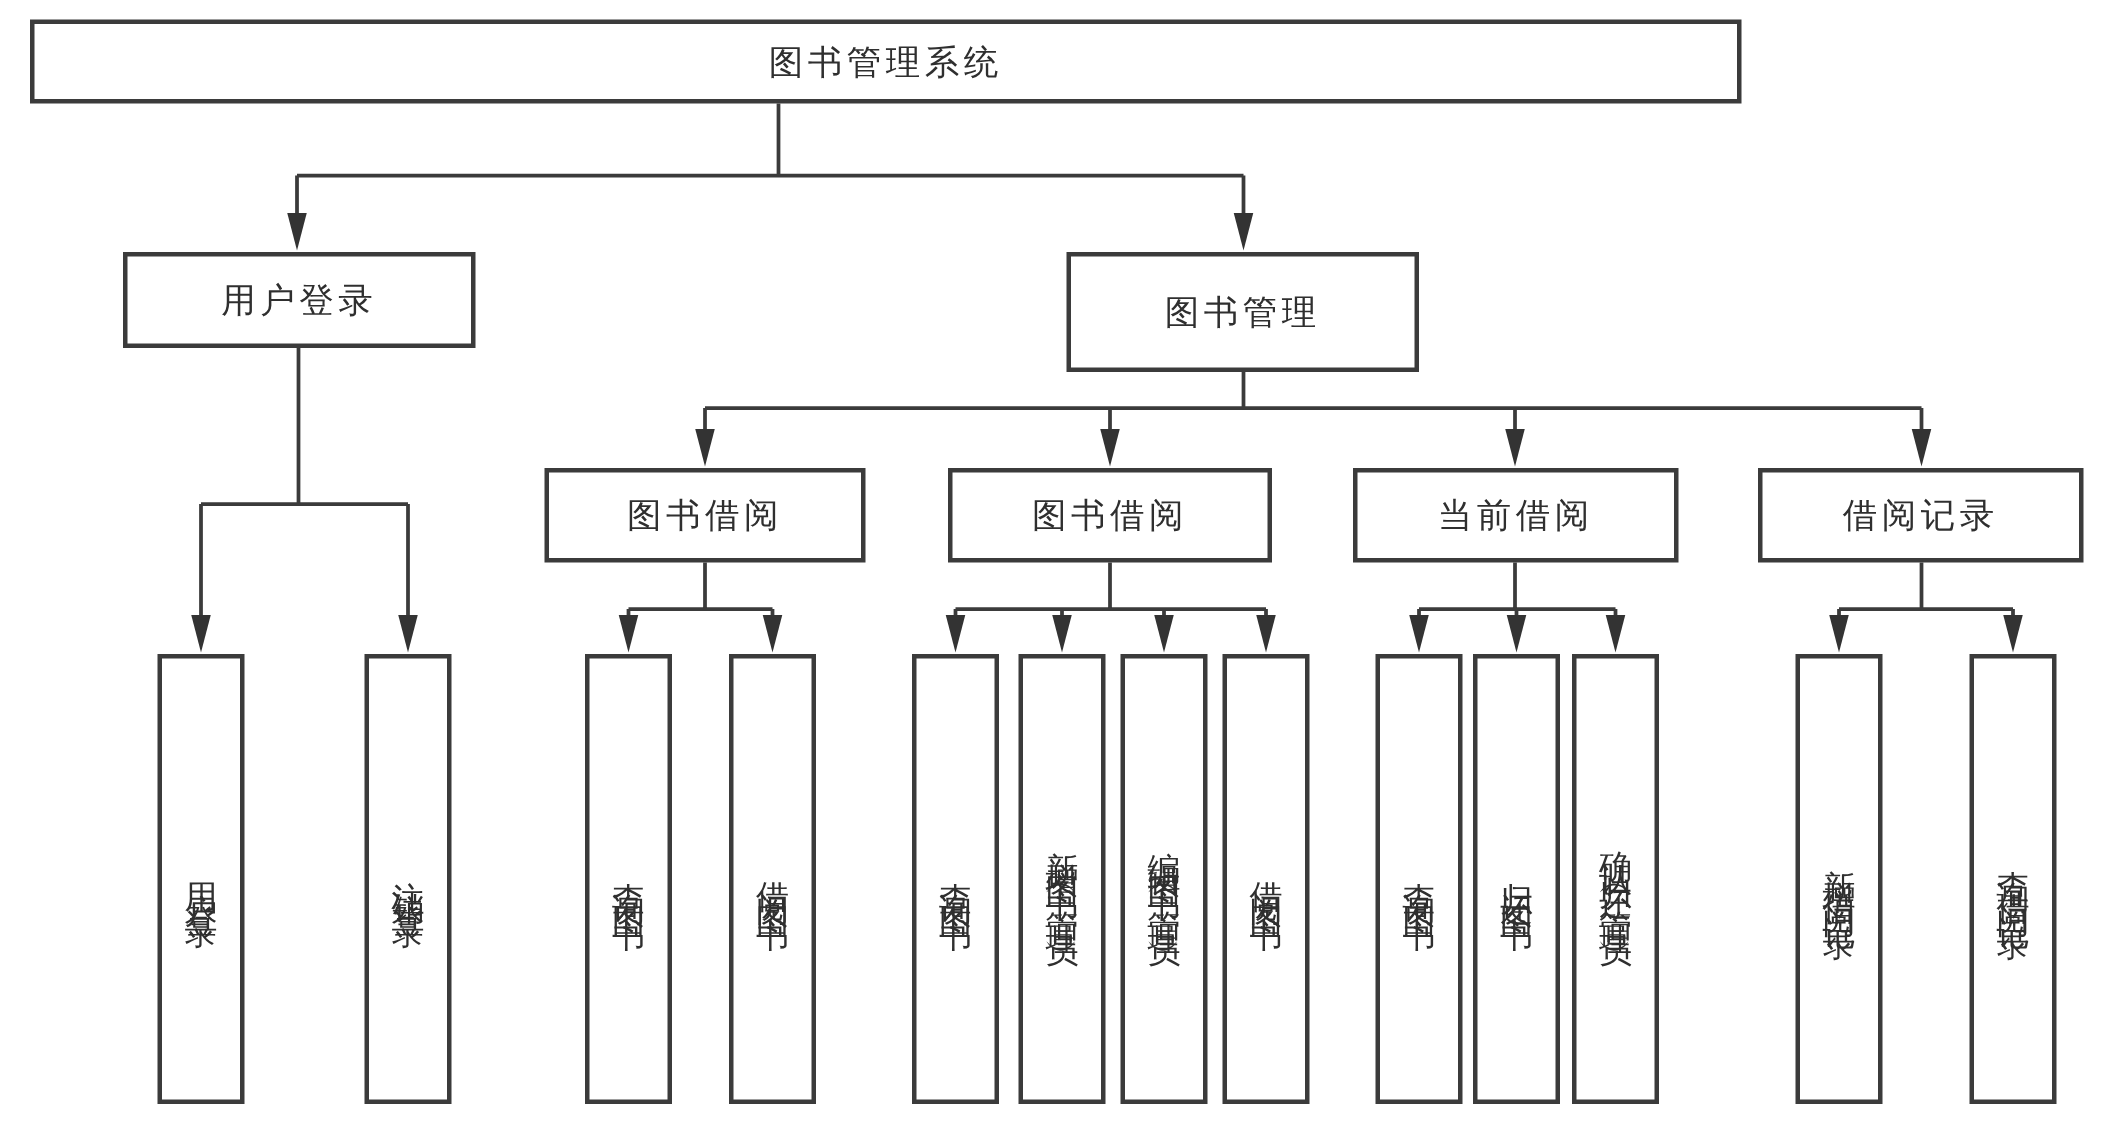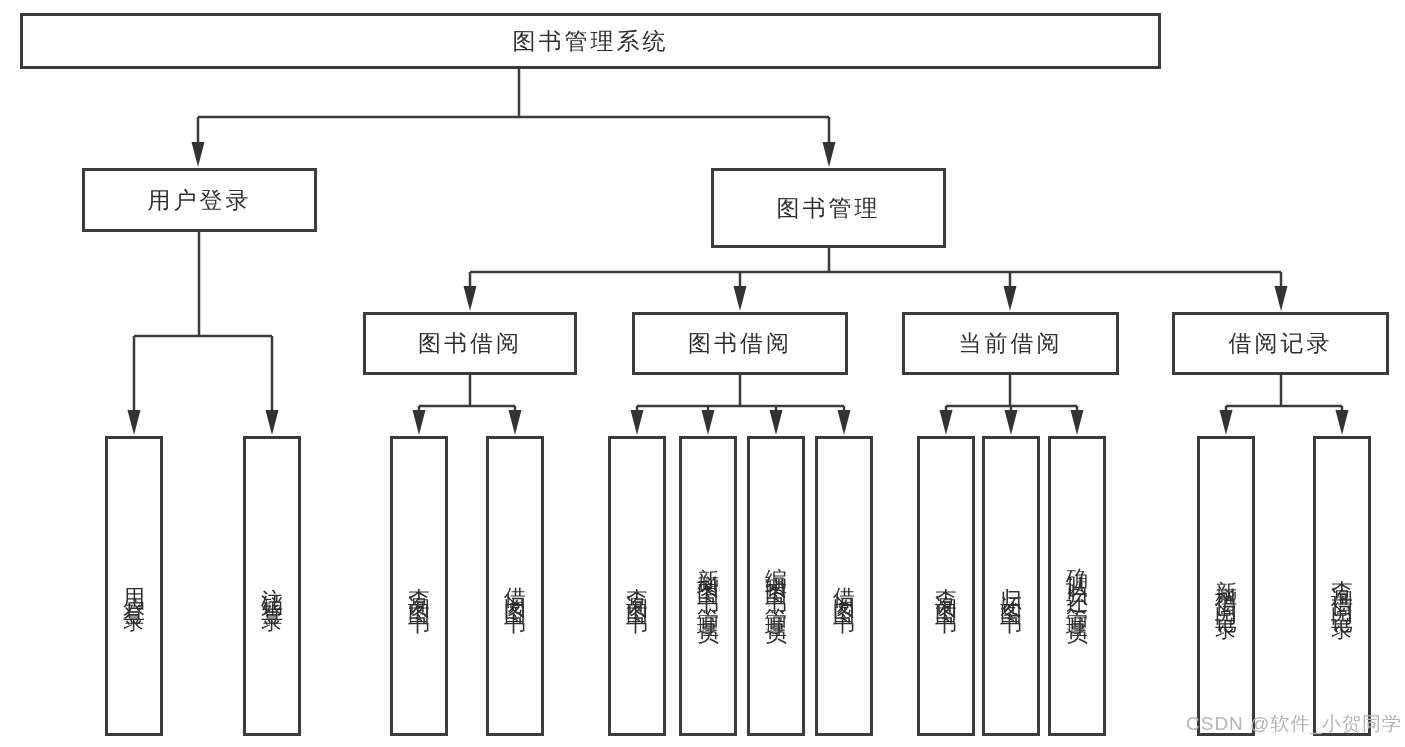--- a/index.html
+++ b/index.html
@@ -165,15 +165,14 @@
     <span>确认归还（管理员）</span>
   </div>
 
   <div class="vbox" style="left:1197px;">
     <span>新增借阅记录</span>
   </div>
   <div class="vbox" style="left:1313px;">
     <span>查询借阅记录</span>
   </div>
 
-  <div class="watermark">CSDN @软件_小贺同学</div>
 
 </div>
 
 </body></html>

